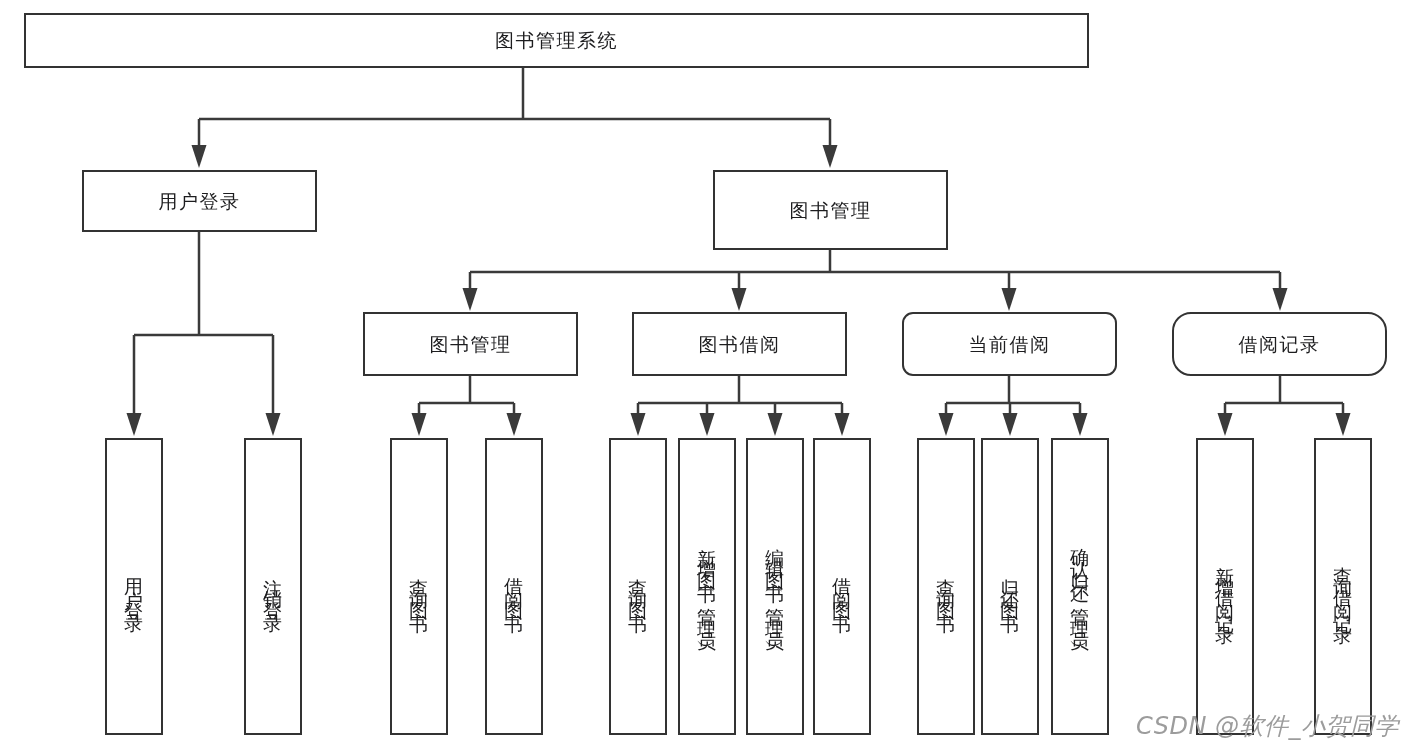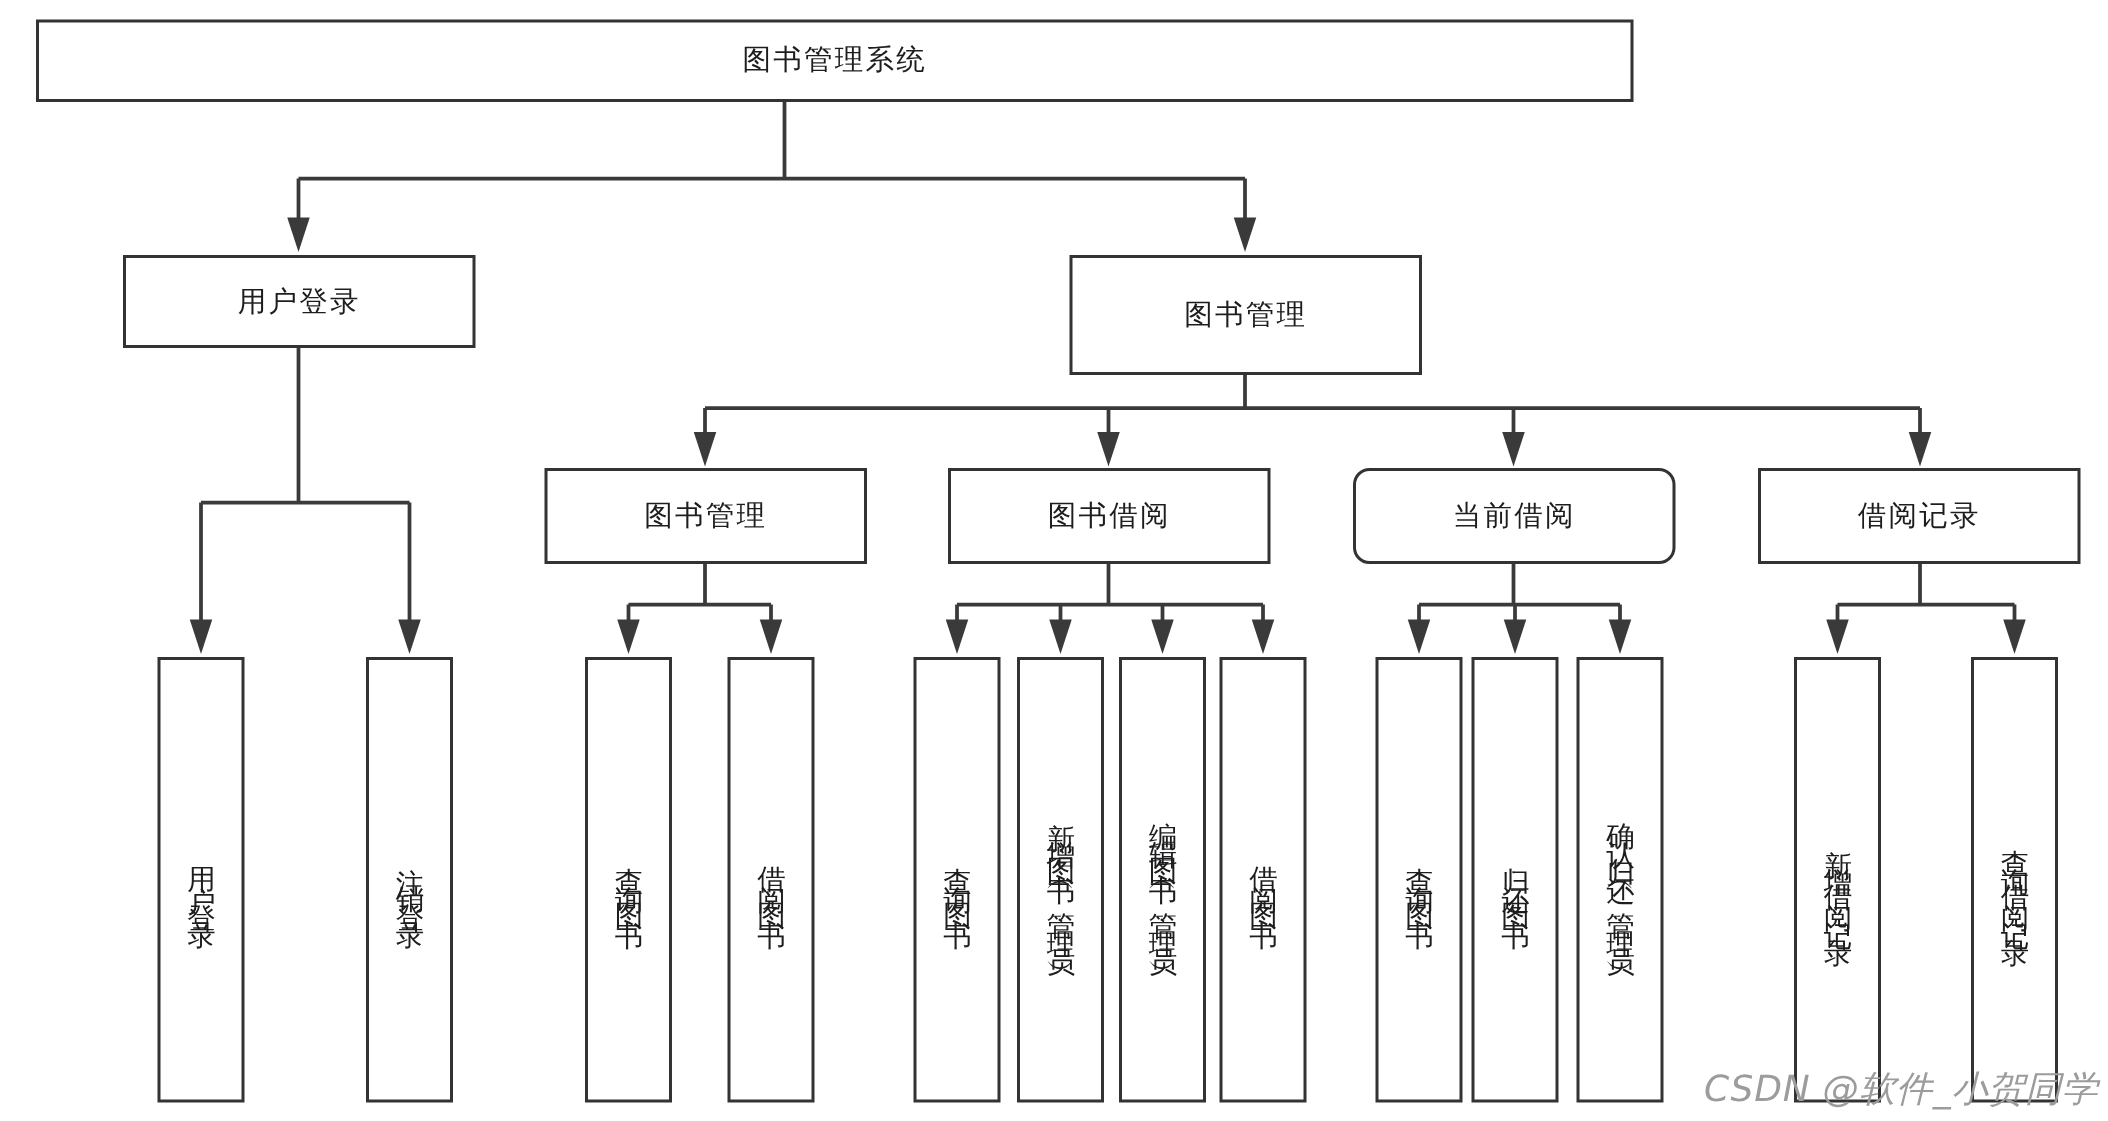--- a/index.html
+++ b/index.html
@@ -127,21 +127,21 @@
   </svg>
 
   <div class="node" style="left:24px; top:13px; width:1065px; height:55px;">图书管理系统</div>
 
   <div class="node" style="left:82px; top:170px; width:235px; height:62px;">用户登录</div>
   <div class="node" style="left:713px; top:170px; width:235px; height:80px;">图书管理</div>
 
   <div class="node" style="left:363px; top:312px; width:215px; height:64px;">图书管理</div>
   <div class="node" style="left:632px; top:312px; width:215px; height:64px;">图书借阅</div>
   <div class="node" style="left:902px; top:312px; width:215px; height:64px;border-radius:11px;">当前借阅</div>
-  <div class="node" style="left:1172px; top:312px; width:215px; height:64px;">借阅记录</div>
+  <div class="node" style="left:1172px; top:312px; width:215px; height:64px;border-radius:19px;">借阅记录</div>
 
   <div class="node leaf" style="left:105px; top:438px; width:58px; height:297px;">用户登录</div>
   <div class="node leaf" style="left:244px; top:438px; width:58px; height:297px;">注销登录</div>
 
   <div class="node leaf" style="left:390px; top:438px; width:58px; height:297px;">查询图书</div>
   <div class="node leaf" style="left:485px; top:438px; width:58px; height:297px;">借阅图书</div>
 
   <div class="node leaf" style="left:609px; top:438px; width:58px; height:297px;">查询图书</div>
   <div class="node leaf" style="left:678px; top:438px; width:58px; height:297px;">新增图书（管理员）</div>
   <div class="node leaf" style="left:746px; top:438px; width:58px; height:297px;">编辑图书（管理员）</div>

